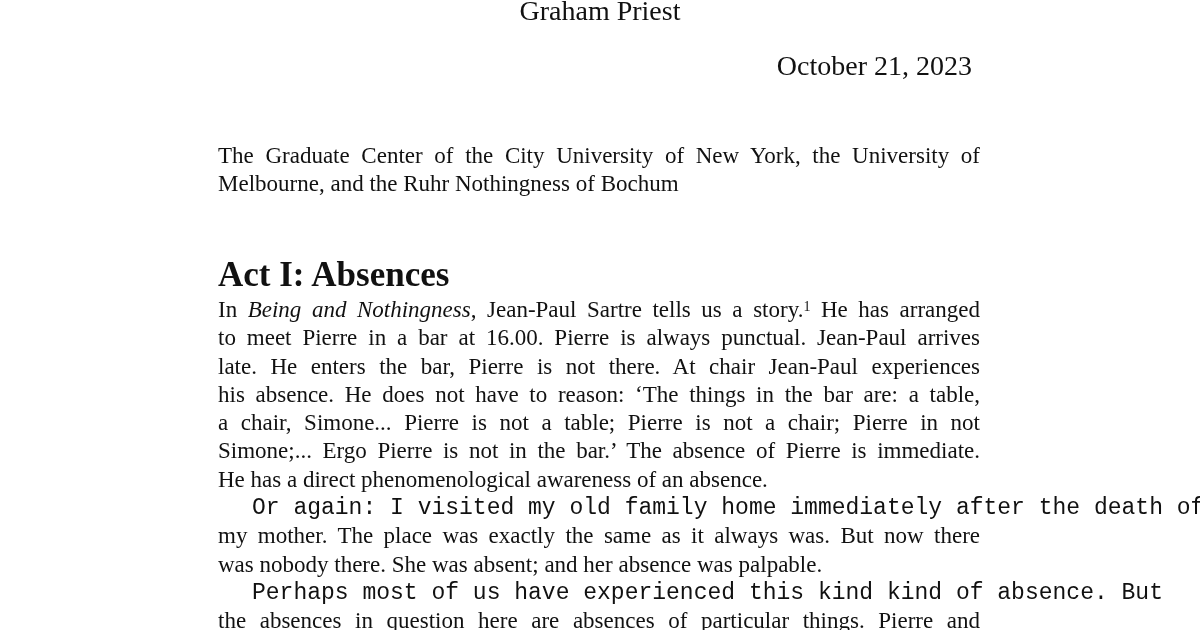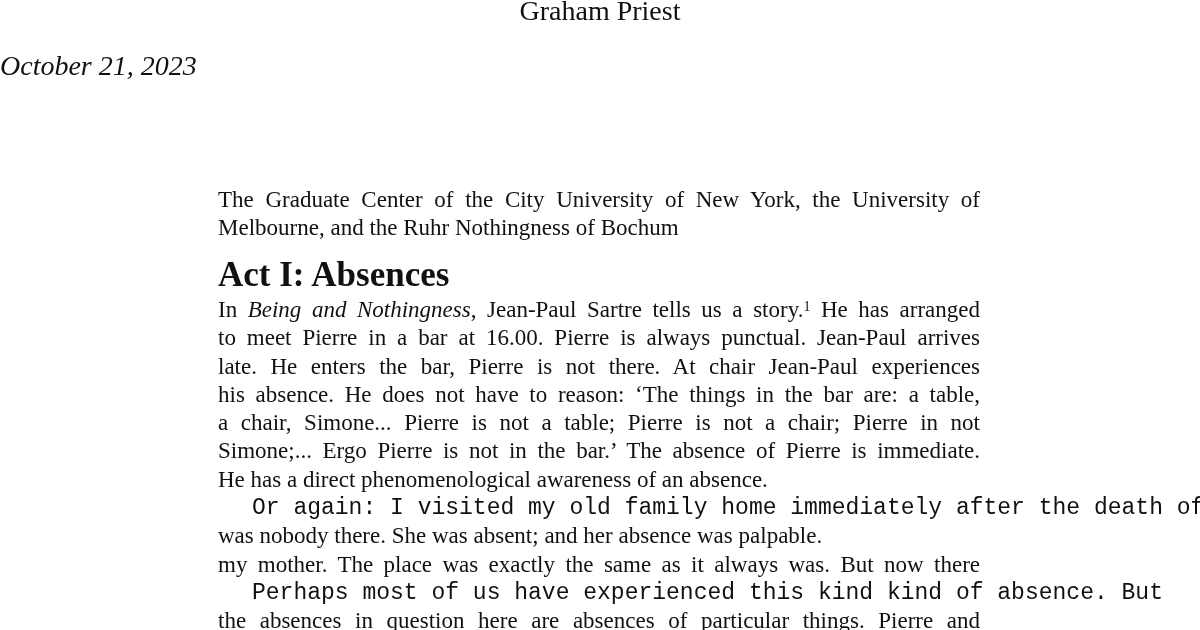--- a/index.html
+++ b/index.html
@@ -1,19 +1,19 @@
 <!DOCTYPE html>
 <html><head>
 <meta charset="utf-8">
 <style>
   html, body { margin:0; padding:0; background:#ffffff; }
   body { width:1200px; height:630px; overflow:hidden; position:relative; font-family:"Liberation Serif","DejaVu Serif",serif; color:#111; }
   .author { position:absolute; top:-5px; left:0; width:1200px; text-align:center; font-size:28px; }
-  .date { position:absolute; top:50px; left:0; width:972px; text-align:left; font-size:28px;font-style:italic; }
-  .affil { position:absolute; top:142px; left:218px; width:762px; font-size:23px; line-height:28.5px; text-align:justify;margin-top:44px; }
+  .date { position:absolute; top:50px; left:0; width:972px; text-align:right; font-size:28px; }
+  .affil { position:absolute; top:142px; left:218px; width:762px; font-size:23px; line-height:28.5px; text-align:justify; }
   .section { position:absolute; top:232px; left:218px; font-size:35px; font-weight:bold;margin-top:23px; }
   .body { position:absolute; top:296px; left:218px; width:762px; font-size:23px; line-height:28.3px; }
   .line { display:block; white-space:nowrap; text-align:justify; text-align-last:justify; height:28.3px; }
   .line.last { text-align-last:left; }
   .indent { padding-left:34px;font-family:Liberation Mono, monospace; }
   sup { font-size:14px; vertical-align:top; position:relative; top:-3px; }
 </style>
 </head>
 <body>
 
@@ -29,17 +29,17 @@
 
 <div class="body">
   <span class="line"><span>In </span><i>Being and Nothingness</i><span>, Jean-Paul Sartre tells us a story.</span><sup>1</sup><span> He has arranged</span></span>
   <span class="line">to meet Pierre in a bar at 16.00. Pierre is always punctual. Jean-Paul arrives</span>
   <span class="line">late. He enters the bar, Pierre is not there. At chair Jean-Paul experiences</span>
   <span class="line">his absence. He does not have to reason: ‘The things in the bar are: a table,</span>
   <span class="line">a chair, Simone... Pierre is not a table; Pierre is not a chair; Pierre in not</span>
   <span class="line">Simone;... Ergo Pierre is not in the bar.’ The absence of Pierre is immediate.</span>
   <span class="line last">He has a direct phenomenological awareness of an absence.</span>
   <span class="line indent">Or again: I visited my old family home immediately after the death of</span>
+  <span class="line">my mother. The place was exactly the same as it always was. But now there</span>
   <span class="line last">was nobody there. She was absent; and her absence was palpable.</span>
-  <span class="line">my mother. The place was exactly the same as it always was. But now there</span>
   <span class="line indent">Perhaps most of us have experienced this kind kind of absence. But</span>
   <span class="line">the absences in question here are absences of particular things. Pierre and</span>
 </div>
 
 </body></html>

